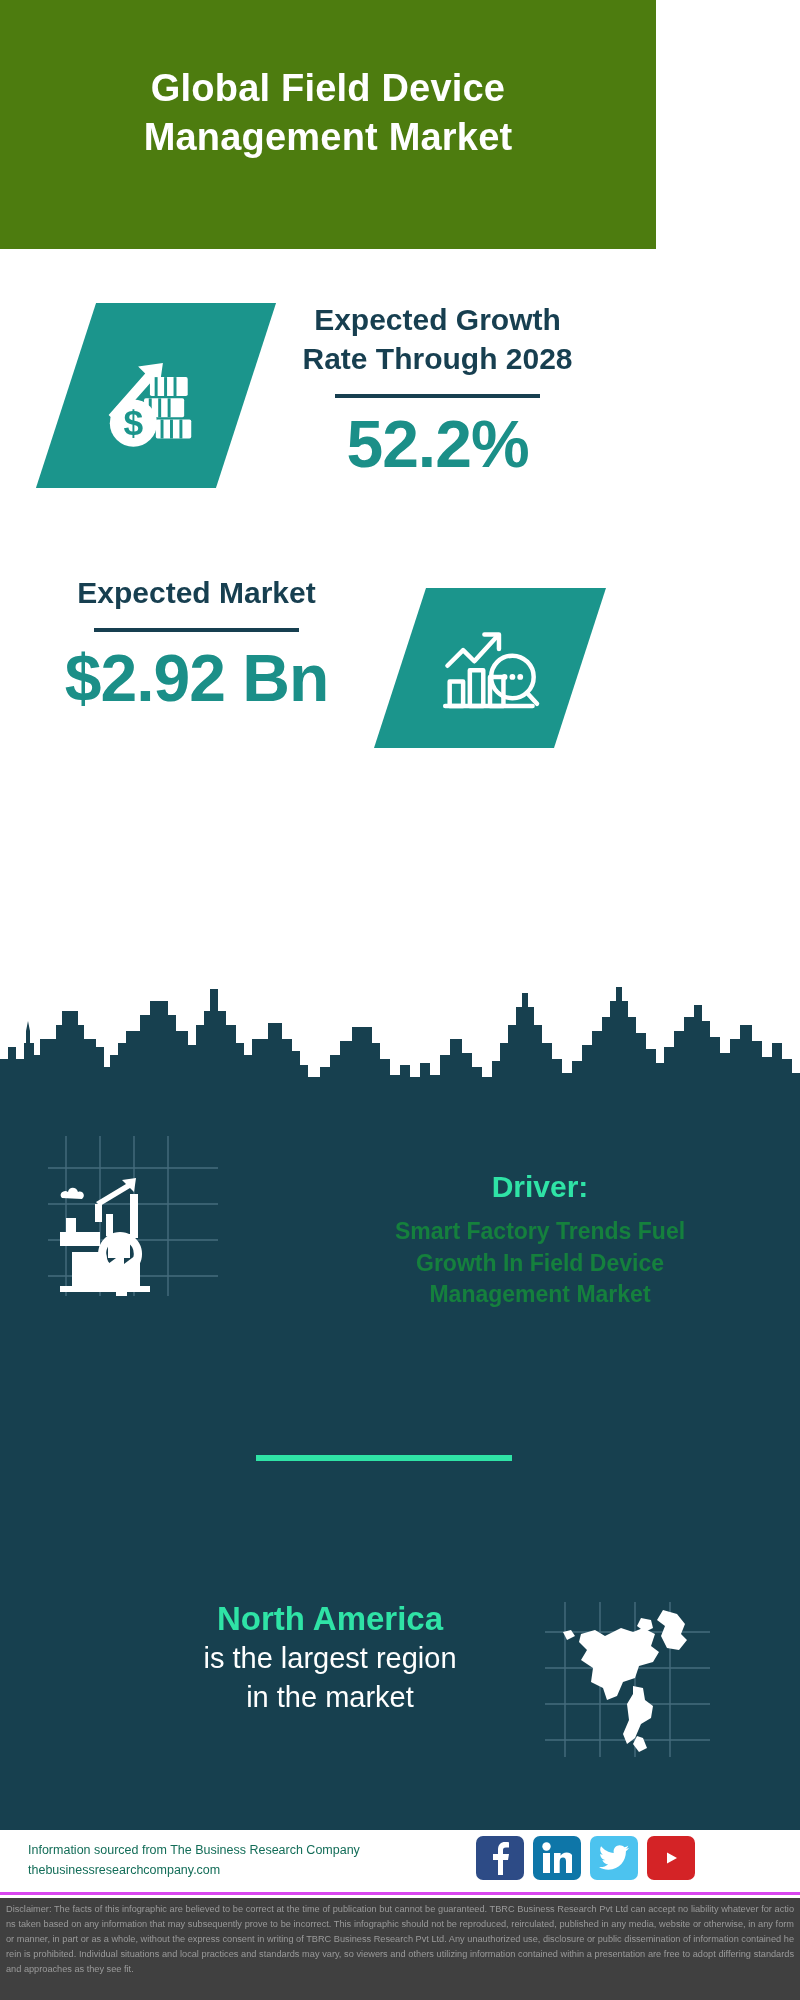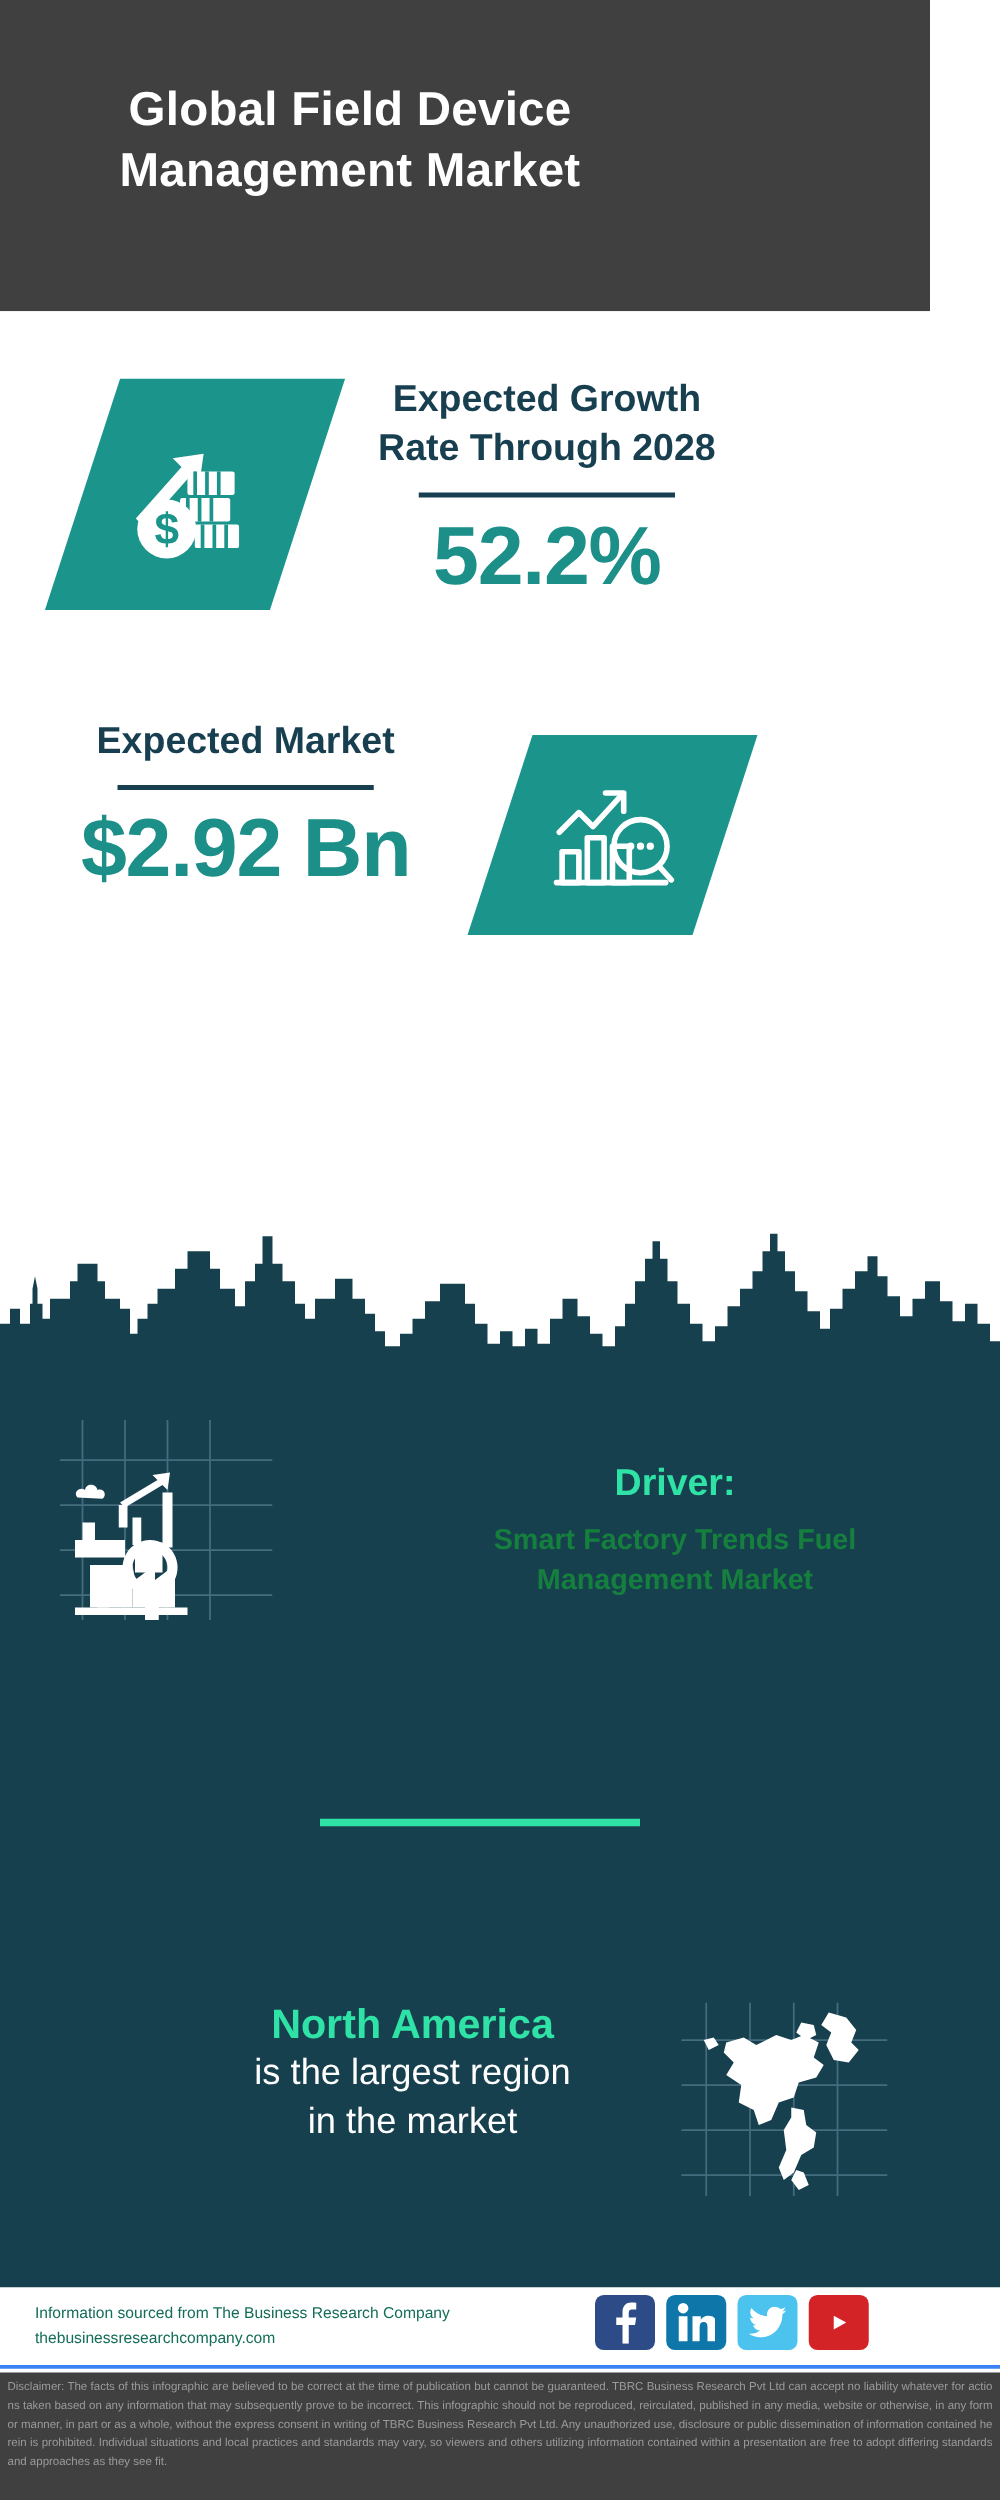--- a/index.html
+++ b/index.html
@@ -5,22 +5,22 @@
   * { margin:0; padding:0; box-sizing:border-box; }
   html,body{ background:#fff; }
   body{
     width:800px; height:2000px; position:relative; overflow:hidden;
     font-family:"Liberation Sans", sans-serif;
     -webkit-font-smoothing:antialiased;
   }
 
   
   .header{
-    position:absolute; left:0; top:0; width:744px; height:249px;
-    background:#404040; display:flex; align-items:center; 
+    position:absolute; left:0; top:0; width:656px; height:249px;
+    background:#4d7c0f; display:flex; align-items:center; justify-content:center;
   }
   .header-title{
     color:#ffffff; font-size:38px; font-weight:bold; line-height:1.28;
     text-align:center; letter-spacing:.2px; width:560px;
     padding-bottom:24px;
   }
 
   
   .white-zone{
     position:absolute; left:0; top:249px; width:800px; height:733px; background:#ffffff;
@@ -67,21 +67,21 @@
   .region-block{ position:absolute; left:50px; top:1598px; width:560px; text-align:center; }
   .region-name{ color:#2fe3a6; font-size:33px; font-weight:bold; line-height:1.25; }
   .region-sub{ color:#ffffff; font-size:29px; line-height:1.32; }
 
   
   .grid-icon{ position:absolute; }
 
   
   .footer{
     position:absolute; left:0; top:1830px; width:800px; height:65px; background:#ffffff;
-    border-bottom:3px solid #3b82f6;
+    border-bottom:3px solid #d946ef;
   }
   .footer-text{ position:absolute; left:28px; top:10px; }
   .footer-line{
     color:#136d58; font-size:12.5px; line-height:1.62; white-space:nowrap;
   }
   .socials{ position:absolute; left:476px; top:6px; display:flex; gap:9px; }
   .soc{
     width:48px; height:44px; border-radius:7px;
     display:flex; align-items:center; justify-content:center;
   }
@@ -227,20 +227,21 @@
       <path d="M72 96 a22 22 0 1 0 0.1 0 z M72 104 a14 14 0 1 1 -0.1 0 z"></path>
       <rect x="68" y="140" width="11" height="22" rx="3"></rect>
     </g>
   </svg>
 </div>
 
 <div class="driver-block">
   <div class="driver-heading">Driver:</div>
   <div class="driver-body">
     <div>Smart Factory Trends Fuel</div>
+    <div>Growth In Field Device</div>
     <div>Management Market</div>
   </div>
 </div>
 
 <div class="mint-rule"></div>
 
 <div class="region-block">
   <div class="region-name">North America</div>
   <div class="region-sub">is the largest region</div>
   <div class="region-sub">in the market</div>

